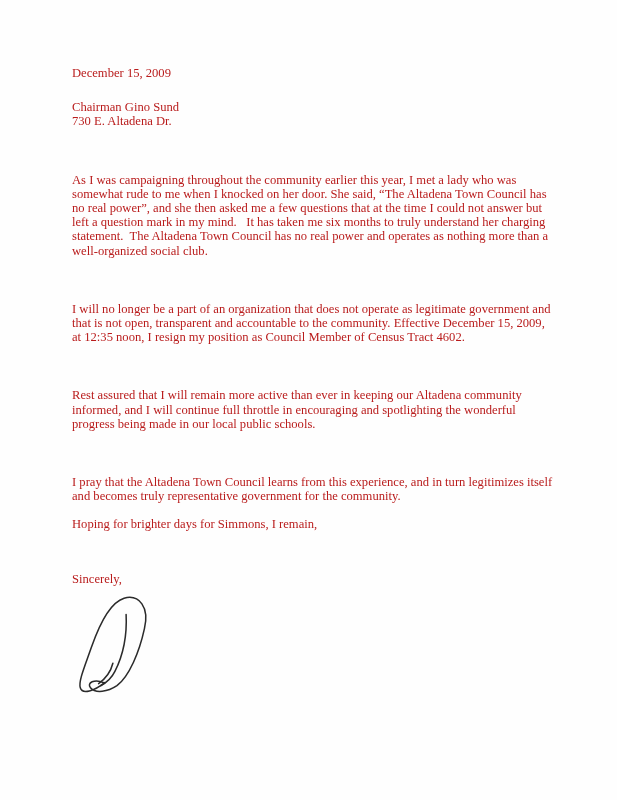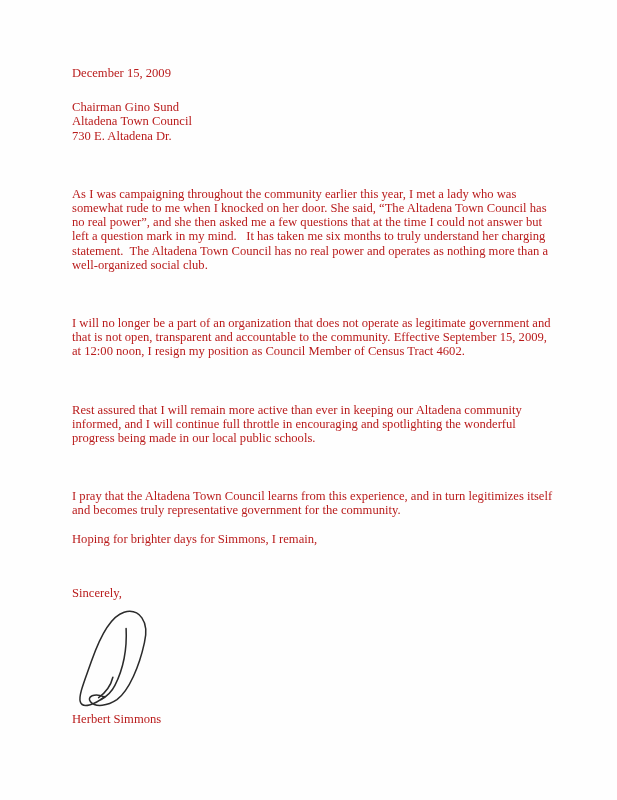--- a/index.html
+++ b/index.html
@@ -40,27 +40,26 @@
 </head>
 <body>
 
 <div class="page">
   <div class="content">
 
     <p class="date">December 15, 2009</p>
 
     <div class="address">
       <p>Chairman Gino Sund</p>
-      <p>Altadena Town Council</p>
       <p>730 E. Altadena Dr.</p>
     </div>
 
 
     <p class="para">As I was campaigning throughout the community earlier this year, I met a lady who was somewhat rude to me when I knocked on her door. She said, “The Altadena Town Council has no real power”, and she then asked me a few questions that at the time I could not answer but left a question mark in my mind.   It has taken me six months to truly understand her charging statement.  The Altadena Town Council has no real power and operates as nothing more than a well-organized social club.</p>
-    <p class="para">I will no longer be a part of an organization that does not operate as legitimate government and that is not open, transparent and accountable to the community. Effective September 15, 2009, at 12:00 noon, I resign my position as Council Member of Census Tract 4602.</p>
+    <p class="para">I will no longer be a part of an organization that does not operate as legitimate government and that is not open, transparent and accountable to the community. Effective December 15, 2009, at 12:35 noon, I resign my position as Council Member of Census Tract 4602.</p>
     <p class="para">Rest assured that I will remain more active than ever in keeping our Altadena community informed, and I will continue full throttle in encouraging and spotlighting the wonderful progress being made in our local public schools.</p>
     <p class="para">I pray that the Altadena Town Council learns from this experience, and in turn legitimizes itself and becomes truly representative government for the community.</p>
 
     <p class="closing-line">Hoping for brighter days for Simmons, I remain,</p>
 
     <p class="valediction">Sincerely,</p>
 
     <div class="signature-block">
       <svg width="112" height="112" viewBox="0 0 110 110" fill="none" stroke="#2b2b2b" stroke-width="1.5" stroke-linecap="round" stroke-linejoin="round">
 
@@ -75,16 +74,15 @@
 
         <path d="M 61 24
                  C 62 44, 58 64, 50 80
                  C 47 86, 42 91, 36 94"></path>
 
         <path d="M 48 72
                  C 46 80, 41 87, 34 92"></path>
       </svg>
     </div>
 
-    <p class="signed-name">Herbert Simmons</p>
 
   </div>
 </div>
 
 </body></html>

